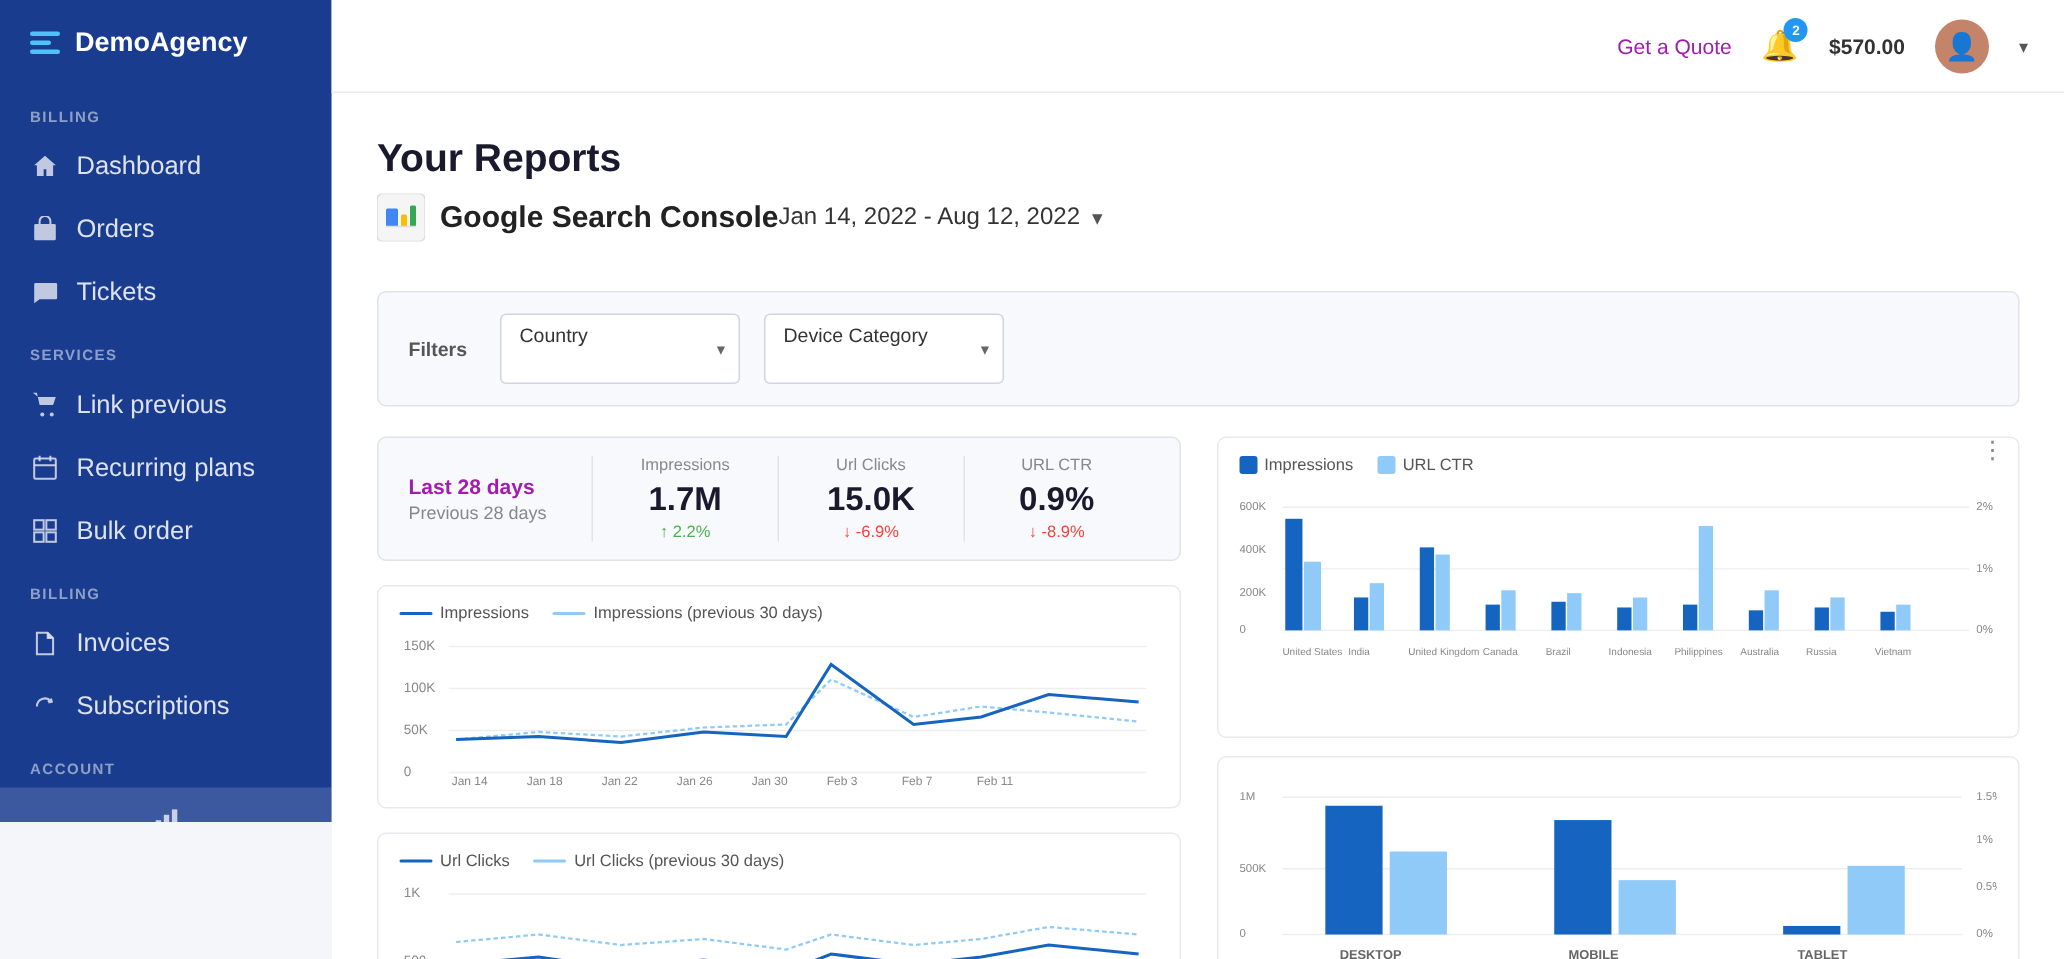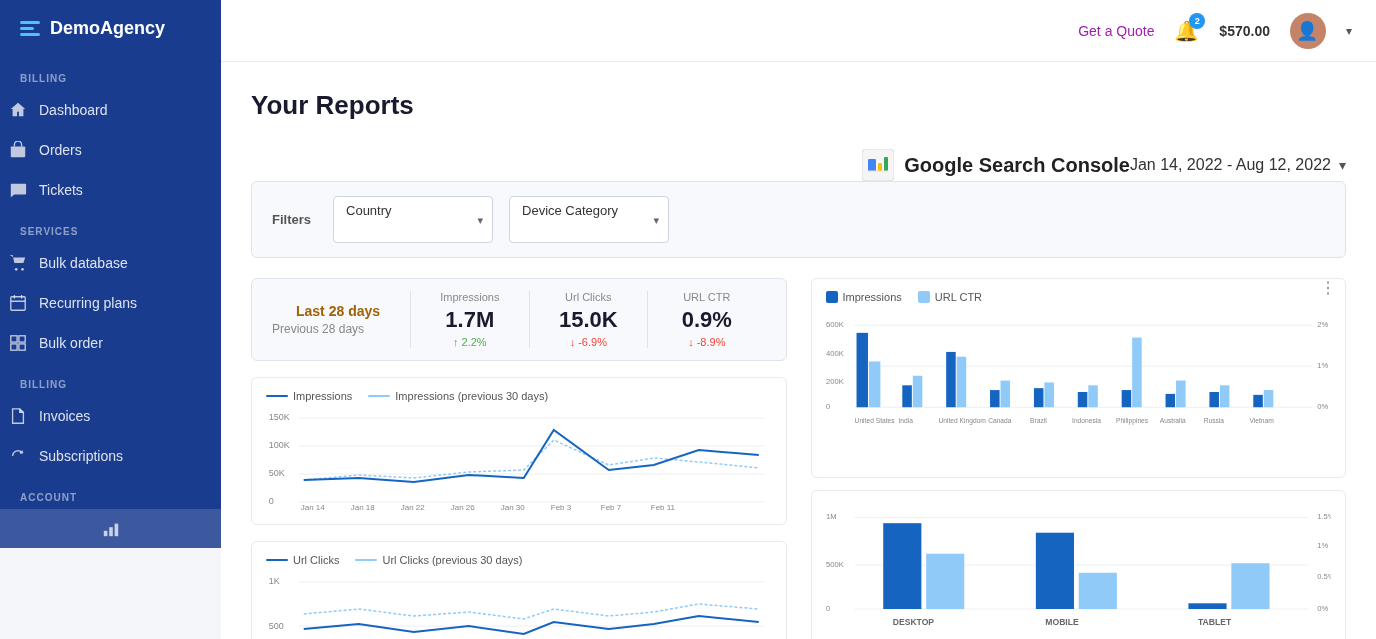--- a/index.html
+++ b/index.html
@@ -44,23 +44,23 @@
       font-size: 10px;
       font-weight: 700;
       letter-spacing: 1px;
       color: rgba(255,255,255,0.5);
       padding: 16px 20px 6px;
     }
     .sidebar-item {
       display: flex;
       align-items: center;
       gap: 12px;
-      padding: 11px 9px;
+      padding: 11px 21px;
       cursor: pointer;
-      font-size: 14px;
+      font-size: 17px;
       color: rgba(255,255,255,0.85);
       border-radius: 0;
       transition: background 0.15s;
     }
     .sidebar-item.active { background: rgba(255,255,255,0.15); font-weight: 600; flex-direction: column; }
     .sidebar-item-icon { width: 18px; height: 18px; opacity: 0.85; flex-shrink: 0; }
 
     
     .main {
       flex: 1;
@@ -131,29 +131,29 @@
     .content {
       flex: 1;
       padding: 28px 30px;
       overflow-y: auto;
       background: white;
     }
     .page-title {
       font-size: 26px;
       font-weight: 700;
       color: #1a1a2e;
-      margin-bottom: 28px;
+      margin-bottom: 8px;
     }
 
     
     .gsc-header {
       display: flex;
       align-items: center;
-      justify-content: flex-end;
-      margin-bottom: 0;
+      justify-content: flex-start;
+      margin-bottom: 33px;
     }
     .gsc-title {
       display: flex;
       align-items: center;
       gap: 10px;
       font-size: 20px;
       font-weight: 600;
       color: #222;
     }
     .gsc-icon {
@@ -218,21 +218,21 @@
       padding: 16px 20px;
       display: flex;
       align-items: center;
       gap: 0;
       margin-bottom: 20px;
     }
     .stats-period {
       flex: 0 0 auto;
       margin-right: 30px;
     }
-    .stats-period-main { font-size: 14px; font-weight: 600; color: #a16207; margin-left: 24px; }
+    .stats-period-main { font-size: 14px; font-weight: 600; color: #a21caf; }
     .stats-period-sub { font-size: 12px; color: #888; margin-top: 3px; }
     .stats-item {
       flex: 1;
       text-align: center;
       border-left: 1px solid #e0e3ec;
       padding: 0 20px;
     }
     .stats-item-label { font-size: 11px; color: #888; margin-bottom: 4px; }
     .stats-item-value { font-size: 22px; font-weight: 700; color: #1a1a2e; }
     .stats-item-change { font-size: 11px; margin-top: 3px; }
@@ -353,21 +353,21 @@
     <span>Tickets</span>
   </div>
 
   <div class="sidebar-section-label">SERVICES</div>
   <div class="sidebar-item">
     <svg class="sidebar-item-icon" viewBox="0 0 20 20" fill="rgba(255,255,255,0.85)">
         <path d="M1 1h3l2 9h10l2-6H5"></path>
         <circle cx="8" cy="17" r="1.5"></circle>
         <circle cx="15" cy="17" r="1.5"></circle>
       </svg>
-    <span>Bulk database</span>
+    <span>Link previous</span>
   </div>
   <div class="sidebar-item">
     <svg class="sidebar-item-icon" viewBox="0 0 20 20" fill="rgba(255,255,255,0.85)">
         <rect x="2" y="3" width="16" height="15" rx="1" fill="none" stroke="rgba(255,255,255,0.85)" stroke-width="1.5"></rect>
         <path d="M6 1v4M14 1v4M2 8h16" stroke="rgba(255,255,255,0.85)" stroke-width="1.5"></path>
       </svg>
     <span>Recurring plans</span>
   </div>
   <div class="sidebar-item">
     <svg class="sidebar-item-icon" viewBox="0 0 20 20" fill="none" stroke="rgba(255,255,255,0.85)" stroke-width="1.5">

